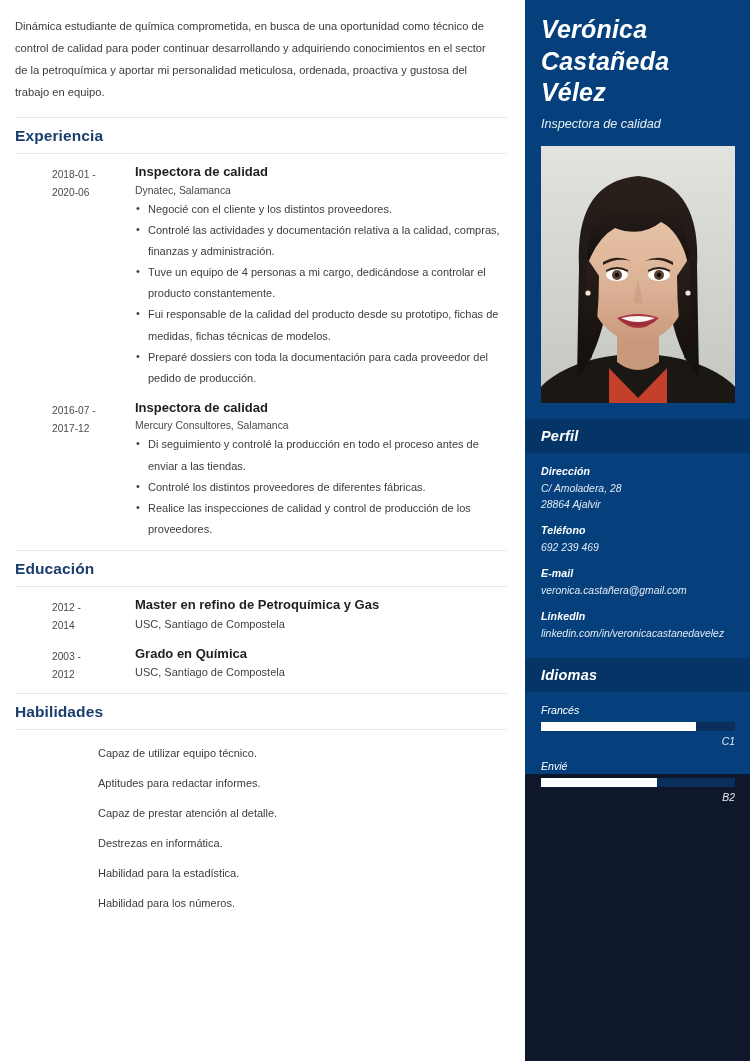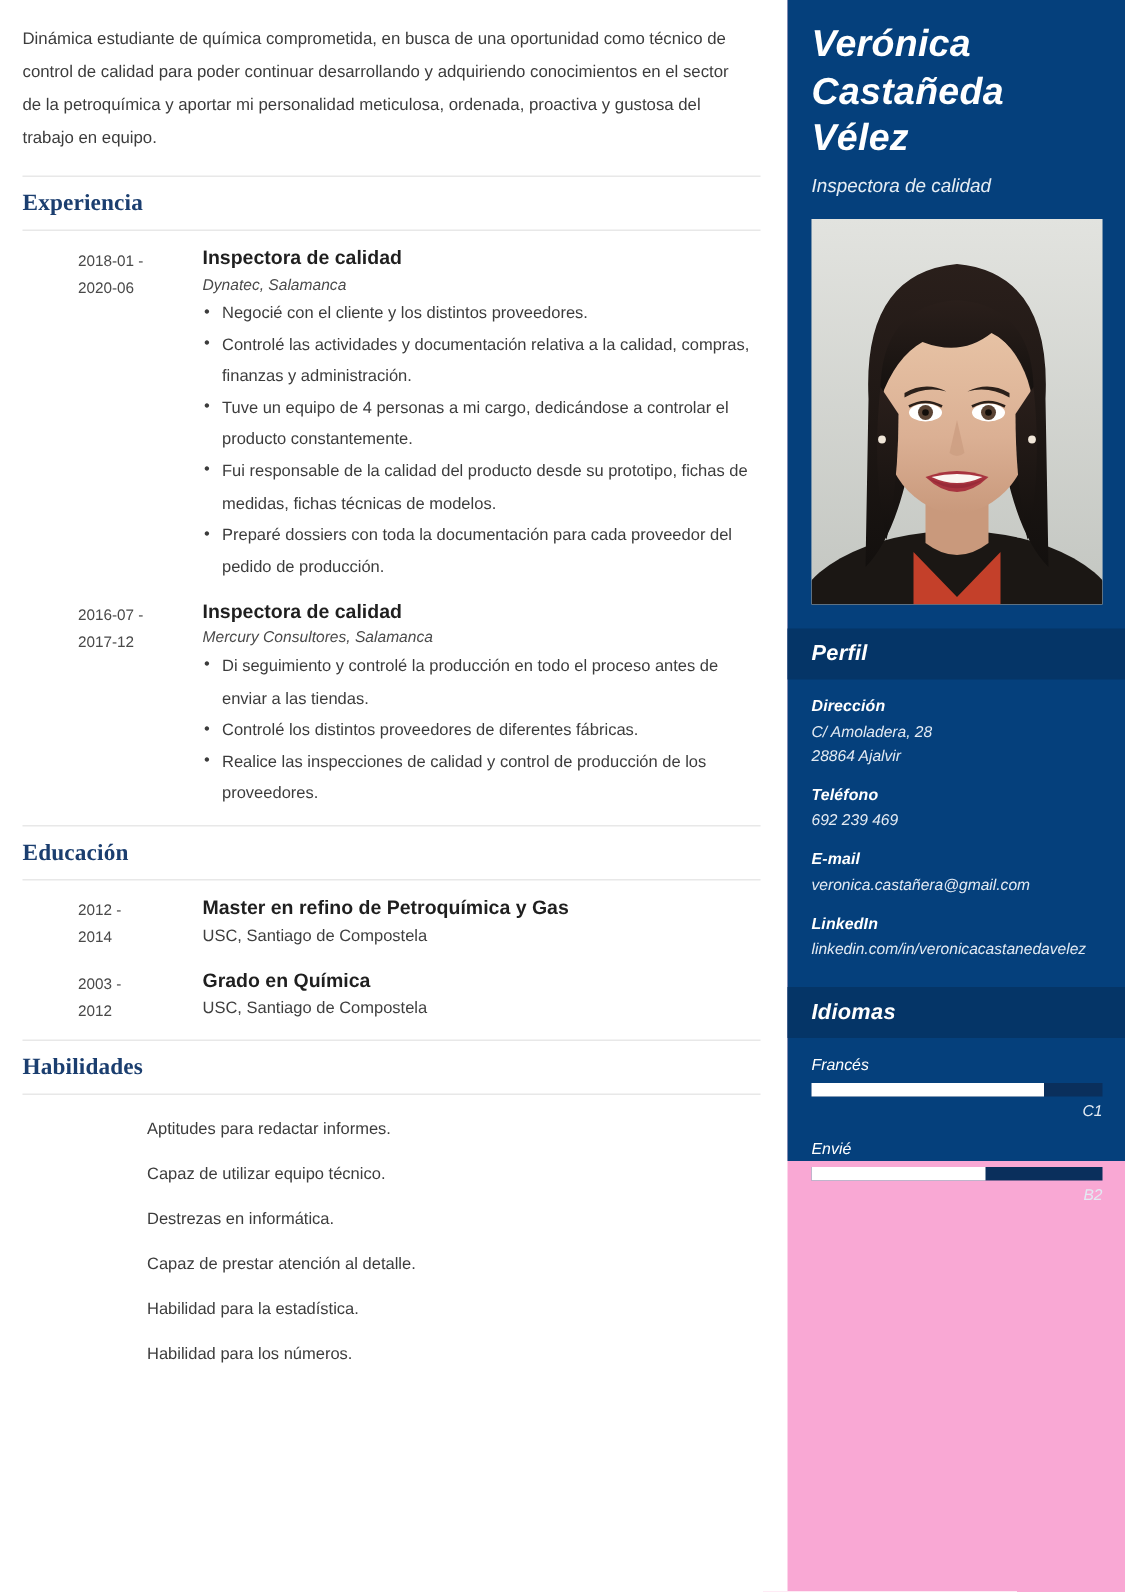--- a/index.html
+++ b/index.html
@@ -9,21 +9,21 @@
     height: 1061px;
     background: #ffffff;
     font-family: "Liberation Sans", sans-serif;
   }
 
   .page {
     position: relative;
     width: 750px;
     height: 1061px;
     display: flex;
-    background: #f9a8d4;
+    background: #0f172a;
     overflow: hidden;
   }
 
   
   .main {
     width: 525px;
     height: 1061px;
     background: #ffffff;
     padding: 16px 18px 0 15px;
   }
@@ -37,21 +37,20 @@
     margin-bottom: 14px;
   }
 
   .section { margin-bottom: 2px; }
 
   .section-head {
     border-top: 1px solid #e8e8e8;
     border-bottom: 1px solid #e8e8e8;
     padding: 9px 0 8px 0;
     margin-bottom: 9px;
-    font-family: Liberation Serif, serif;
   }
   .section-head h2 {
     font-size: 15.5px;
     font-weight: bold;
     color: #1b3e6f;
     letter-spacing: 0.1px;
   }
 
   .entry {
     display: flex;
@@ -70,21 +69,20 @@
 
   .entry-title {
     font-size: 13px;
     font-weight: bold;
     color: #1f1f1f;
     line-height: 1.35;
     margin-bottom: 4px;
   }
   .entry-sub {
     font-size: 10.4px;
-    font-style: italic;
     color: #4a4a4a;
     margin-bottom: 3px;
   }
   .entry-sub.plain {
     font-style: normal;
     font-size: 11px;
     color: #3f3f3f;
   }
 
   .entry-bullets {
@@ -291,33 +289,33 @@
         </div>
     </div>
 
     <div class="section">
       <div class="section-head">
         <h2>Habilidades</h2>
       </div>
       <div class="skills" id="skills-list">
           <div class="skill-row">
             <div class="skill-spacer"></div>
+            <div class="skill-label">Capaz de utilizar equipo técnico.</div>
+          </div>
+          <div class="skill-row">
+            <div class="skill-spacer"></div>
             <div class="skill-label">Aptitudes para redactar informes.</div>
           </div>
           <div class="skill-row">
             <div class="skill-spacer"></div>
-            <div class="skill-label">Capaz de utilizar equipo técnico.</div>
+            <div class="skill-label">Capaz de prestar atención al detalle.</div>
           </div>
           <div class="skill-row">
             <div class="skill-spacer"></div>
             <div class="skill-label">Destrezas en informática.</div>
-          </div>
-          <div class="skill-row">
-            <div class="skill-spacer"></div>
-            <div class="skill-label">Capaz de prestar atención al detalle.</div>
           </div>
           <div class="skill-row">
             <div class="skill-spacer"></div>
             <div class="skill-label">Habilidad para la estadística.</div>
           </div>
           <div class="skill-row">
             <div class="skill-spacer"></div>
             <div class="skill-label">Habilidad para los números.</div>
           </div>
         </div>

